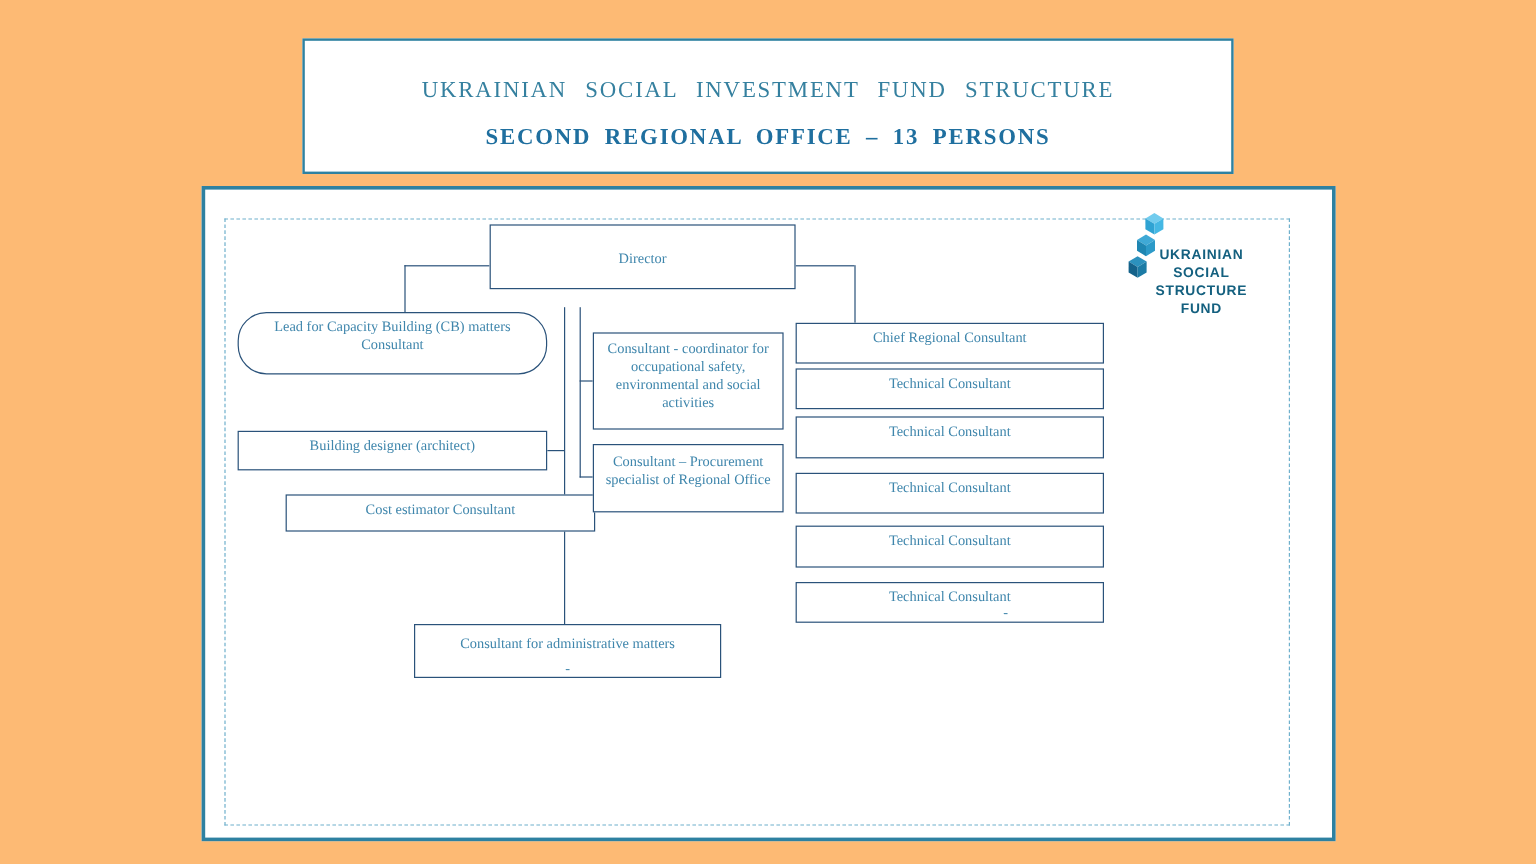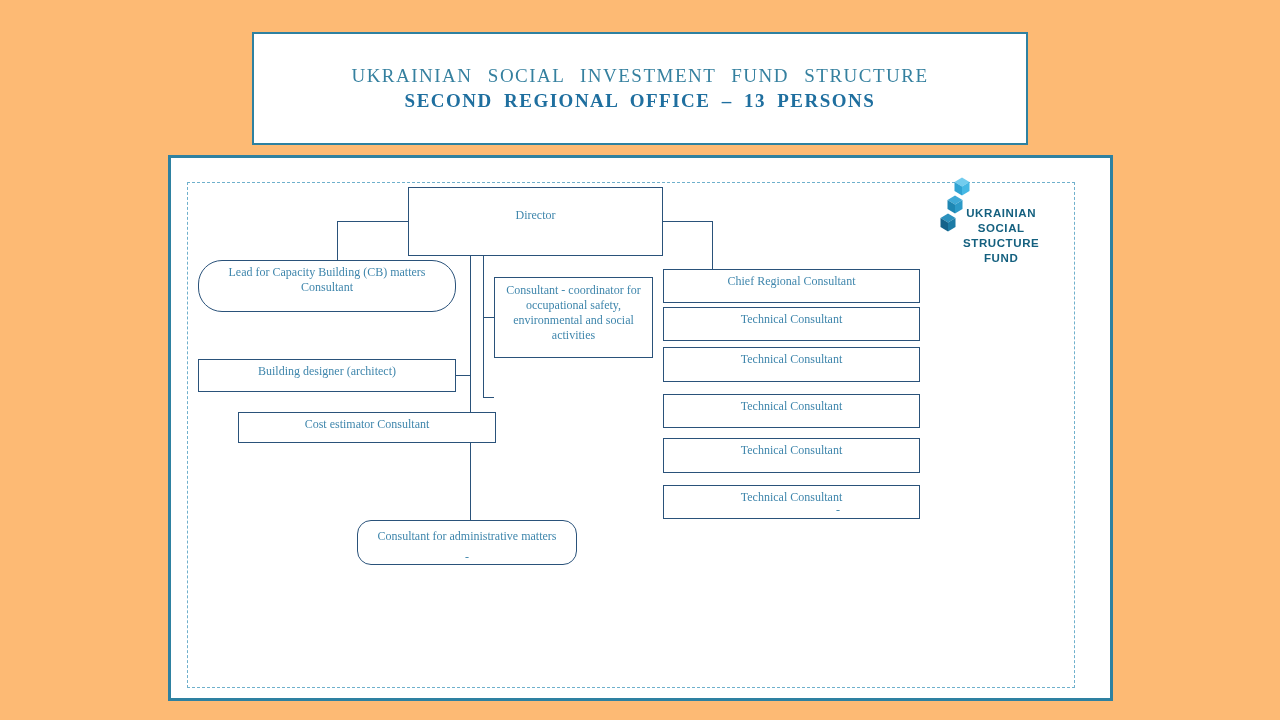--- a/index.html
+++ b/index.html
@@ -10,51 +10,51 @@
   
   .title-box{
     position:absolute;left:252px;top:32px;width:772px;height:109px;
     border:2px solid #2E81A1;background:#ffffff;text-align:center;
   }
   .title-line1{
     margin-top:31px;font-size:19px;color:#35809F;
     letter-spacing:1.5px;word-spacing:9px;white-space:nowrap;
   }
   .title-line2{
-    margin-top:3px;font-size:19px;font-weight:bold;color:#1F6F9F;
+    margin-top:17px;font-size:19px;font-weight:bold;color:#1F6F9F;
     letter-spacing:1.5px;word-spacing:5px;white-space:nowrap;
   }
   
   .main-frame{
     position:absolute;left:168px;top:155px;width:939px;height:540px;
     border:3px solid #2E81A1;background:#ffffff;
   }
   .dashed-frame{
     position:absolute;left:187px;top:182px;width:886px;height:504px;
     border:1px dashed #6FB0CC;
   }
   
   .obox{
     position:absolute;border:1px solid #2A527A;background:#ffffff;
     color:#3F86AC;font-size:12px;line-height:15px;text-align:center;
     box-sizing:border-box;
   }
-  .b-director{left:408px;top:187px;width:255px;height:69px;padding-top:20px;}
+  .b-director{left:408px;top:187px;width:255px;height:54px;padding-top:20px;}
   .b-leadcb{left:198px;top:260px;width:258px;height:52px;padding:4px 14px 0 14px;border-radius:24px;}
   .b-projdes{left:198px;top:359px;width:258px;height:33px;padding-top:4px;}
   .b-costest{left:198px;top:412px;width:258px;height:31px;padding-top:4px;margin-left:40px;}
   .b-coord{left:494px;top:277px;width:159px;height:81px;padding:5px 6px 0 6px;}
   .b-proc{left:494px;top:370px;width:159px;height:57px;padding:6px 6px 0 6px;}
   .b-chief{left:663px;top:269px;width:257px;height:34px;padding-top:4px;}
   .b-tech1{left:663px;top:307px;width:257px;height:34px;padding-top:4px;}
   .b-tech2{left:663px;top:347px;width:257px;height:35px;padding-top:4px;}
   .b-tech3{left:663px;top:394px;width:257px;height:34px;padding-top:4px;}
   .b-tech4{left:663px;top:438px;width:257px;height:35px;padding-top:4px;}
   .b-tech5{left:663px;top:485px;width:257px;height:34px;padding-top:4px;}
-  .b-admin{left:357px;top:520px;width:220px;height:45px;padding-top:8px;border-radius:14px;}
+  .b-admin{left:345px;top:520px;width:256px;height:45px;padding-top:8px;}
   .stray-dash-tech{position:absolute;left:172px;bottom:0px;color:#3F86AC;font-size:12px;}
   .stray-dash-admin{position:absolute;left:0;right:0;bottom:-1px;color:#3F86AC;font-size:12px;text-align:center;}
   
   .cl{position:absolute;background:#2A527A;}
   .h{height:1px;} .v{width:1px;}
   
   .logo{position:absolute;left:934px;top:175px;width:130px;height:92px;}
   .logo-cubes{position:absolute;left:0;top:0;}
   .logo-text{
     position:absolute;left:29px;top:31px;
@@ -96,20 +96,23 @@
   <div class="obox b-projdes">
     <span>Building designer (architect)</span>
   </div>
   <div class="obox b-costest">
     <span>Cost estimator Consultant</span>
   </div>
 
   <div class="obox b-coord">
     <span>Consultant - coordinator for occupational safety, environmental and social activities</span>
   </div>
+  <div class="obox b-proc">
+    <span>Consultant – Procurement specialist of Regional Office</span>
+  </div>
 
   <div class="obox b-chief">
     <span>Chief Regional Consultant</span>
   </div>
   <div class="obox b-tech1">
     <span>Technical Consultant</span>
   </div>
   <div class="obox b-tech2">
     <span>Technical Consultant</span>
   </div>

